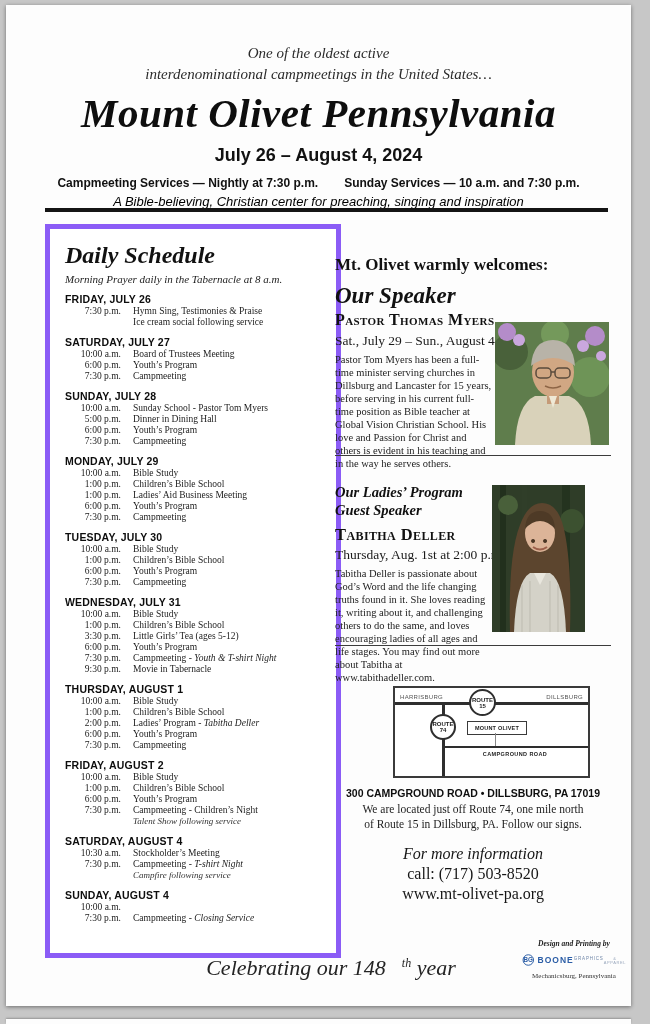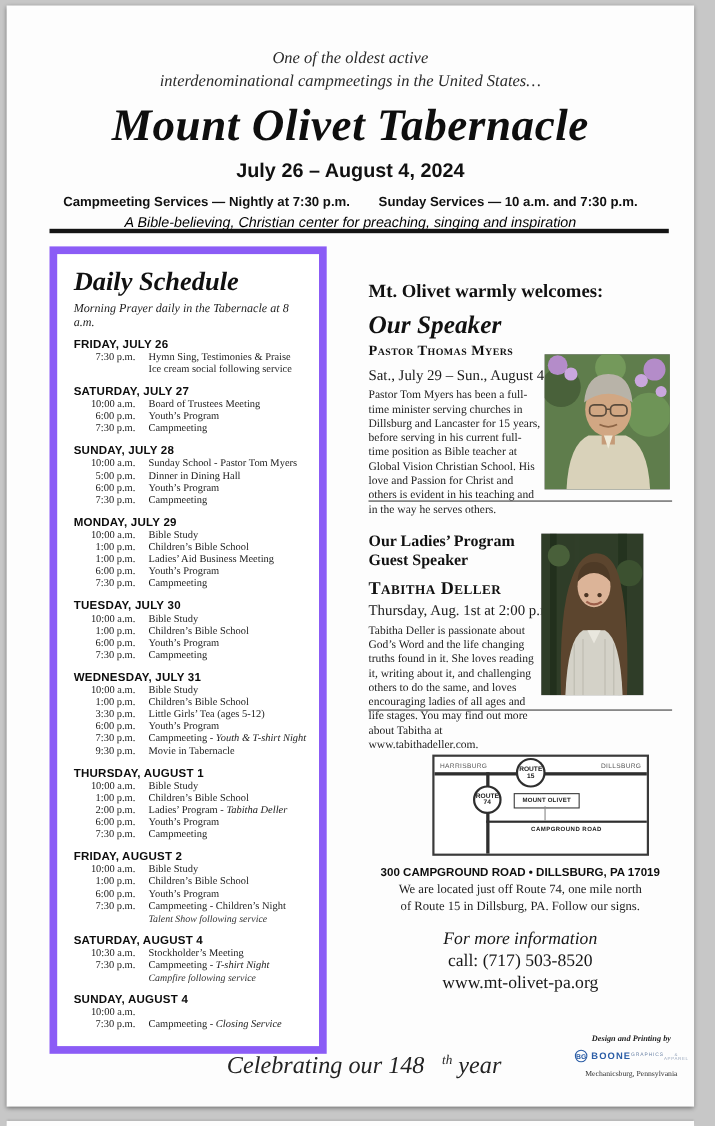--- a/index.html
+++ b/index.html
@@ -13,47 +13,47 @@
 
   
   .tagline{position:absolute;top:38px;left:0;width:100%;text-align:center;font-style:italic;font-size:15px;line-height:21px;color:#2b2b2b;}
   .main-title{position:absolute;top:84px;left:0;width:100%;text-align:center;font-weight:bold;font-style:italic;font-size:41px;letter-spacing:.5px;color:#0e0e0e;}
   .event-dates{position:absolute;top:140px;left:0;width:100%;text-align:center;font-family:"Liberation Sans",sans-serif;font-weight:bold;font-size:18px;color:#111;}
   .services{position:absolute;top:171px;left:0;width:100%;display:flex;justify-content:center;gap:26px;font-family:"Liberation Sans",sans-serif;font-weight:bold;font-size:12px;color:#111;}
   .subtitle{position:absolute;top:189px;left:0;width:100%;text-align:center;font-family:"Liberation Sans",sans-serif;font-style:italic;font-size:13px;color:#000000;}
   .thick-rule{position:absolute;top:203px;left:39px;width:563px;height:4px;background:#141414;}
 
   
-  .schedule-box{position:absolute;left:39px;top:219px;width:252px;height:734px;border:7px solid #8b5cf6;box-sizing:border-box;padding:13px 10px 0 15px;background:#fff;}
+  .schedule-box{position:absolute;left:39px;top:219px;width:296px;height:734px;border:5px solid #8b5cf6;box-sizing:border-box;padding:13px 10px 0 15px;background:#fff;}
   .sched-title{font-size:24px;font-weight:bold;font-style:italic;color:#111;}
   .sched-note{font-size:11px;font-style:italic;margin-top:4px;color:#222;}
   .sched-day{margin-top:8px;}
   .day-heading{font-family:"Liberation Sans",sans-serif;font-weight:bold;font-size:10.5px;letter-spacing:.2px;color:#0d0d0d;margin-bottom:1px;}
   .sched-row{display:flex;font-size:9.5px;line-height:11px;color:#1c1c1c;}
   .sched-time{flex:0 0 56px;text-align:right;padding-right:12px;white-space:nowrap;}
   .sched-desc{flex:1;}
   .sched-desc em{font-style:italic;}
   .sub-line{font-size:9.5px;line-height:11px;}
   .sub-note{font-size:9px;line-height:11px;font-style:italic;color:#333;}
 
   
   .right-col{position:absolute;left:329px;top:244px;width:276px;height:660px;}
   .welcomes{position:absolute;top:6px;left:0;font-weight:bold;font-size:17px;color:#111;}
   .speaker-label{position:absolute;top:34px;left:0;font-weight:bold;font-style:italic;font-size:23px;color:#111;}
-  .speaker-name{position:absolute;top:62px;left:0;font-variant:small-caps;font-weight:bold;font-size:13px;letter-spacing:.4px;color:#111;}
+  .speaker-name{position:absolute;top:62px;left:0;font-variant:small-caps;font-weight:bold;font-size:16px;letter-spacing:.4px;color:#111;}
   .speaker-dates{position:absolute;top:84px;left:0;font-size:13.5px;color:#1a1a1a;}
   .speaker-bio{position:absolute;top:104px;left:0;width:157px;font-size:10.5px;line-height:13px;color:#222;}
   .photo{position:absolute;overflow:hidden;background:#777;}
   .photo svg{display:block;}
   .photo-pastor{left:160px;top:73px;width:114px;height:123px;}
   .photo-guest{left:157px;top:236px;width:93px;height:147px;}
   .divider{position:absolute;left:0;width:276px;border-top:1px solid #3c3c3c;}
   .div-1{top:206px;}
   .div-2{top:396px;}
-  .guest-label{position:absolute;top:234px;left:0;font-weight:bold;font-size:14.5px;line-height:18px;color:#111;}
+  .guest-label{position:absolute;top:234px;left:0;font-weight:bold;font-style:italic;font-size:14.5px;line-height:18px;color:#111;}
   .guest-name{position:absolute;top:276px;left:0;font-variant:small-caps;font-weight:bold;font-size:16.5px;letter-spacing:.4px;color:#111;}
   .guest-when{position:absolute;top:298px;left:0;font-size:13.5px;color:#1a1a1a;}
   .guest-bio{position:absolute;top:318px;left:0;width:158px;font-size:10.5px;line-height:13px;color:#222;}
 
   
   .map-box{position:absolute;left:58px;top:437px;width:197px;height:92px;border:2px solid #3a3a3a;background:#fff;box-sizing:border-box;}
   .map-road-h{position:absolute;left:0;top:14px;width:193px;height:3px;background:#2e2e2e;}
   .map-road-v{position:absolute;left:47px;top:14px;width:3px;height:74px;background:#2e2e2e;}
   .map-road-camp{position:absolute;left:47px;top:58px;width:146px;height:2px;background:#2e2e2e;}
   .map-city{position:absolute;top:6px;font-family:"Liberation Sans",sans-serif;font-size:6px;color:#555;letter-spacing:.3px;}
@@ -86,21 +86,21 @@
 </style>
 </head>
 <body>
 
 <div class="page">
 
   <div class="tagline">
     <div>One of the oldest active</div>
     <div>interdenominational campmeetings in the United States…</div>
   </div>
-  <div class="main-title">Mount Olivet Tabernacle</div>
+  <div class="main-title">Mount Olivet Pennsylvania</div>
   <div class="event-dates">July 26 – August 4, 2024</div>
   <div class="services">
     <span>Campmeeting Services — Nightly at 7:30 p.m.</span>
     <span>Sunday Services — 10 a.m. and 7:30 p.m.</span>
   </div>
   <div class="subtitle">A Bible-believing, Christian center for preaching, singing and inspiration</div>
   <div class="thick-rule"></div>
 
   <div class="schedule-box">
     <div class="sched-title">Daily Schedule</div>

